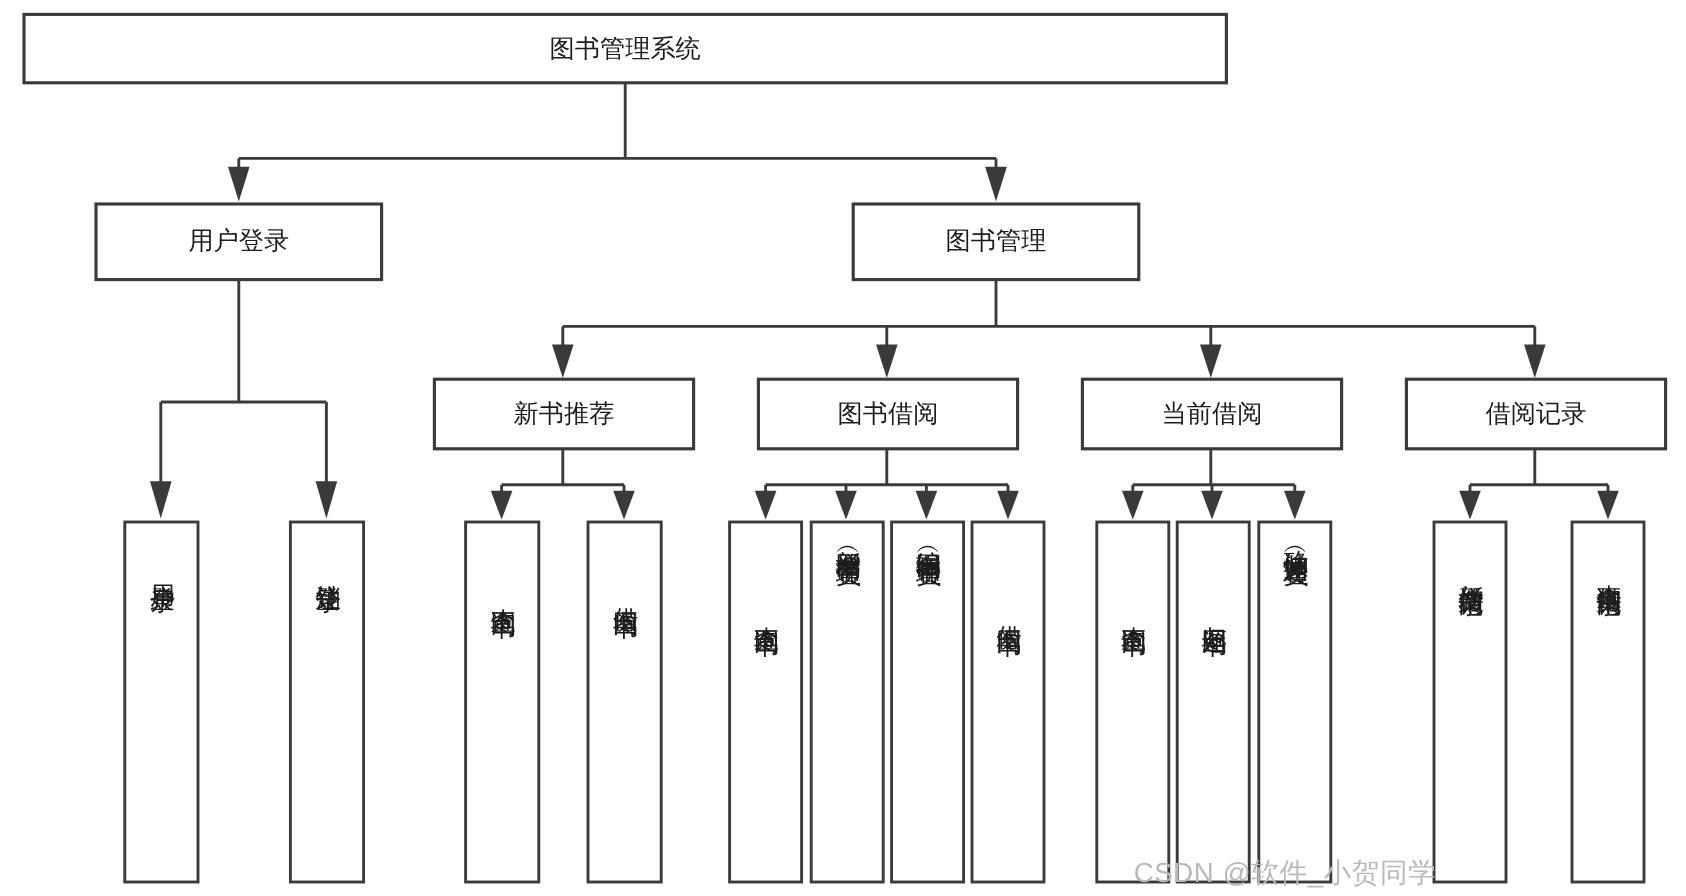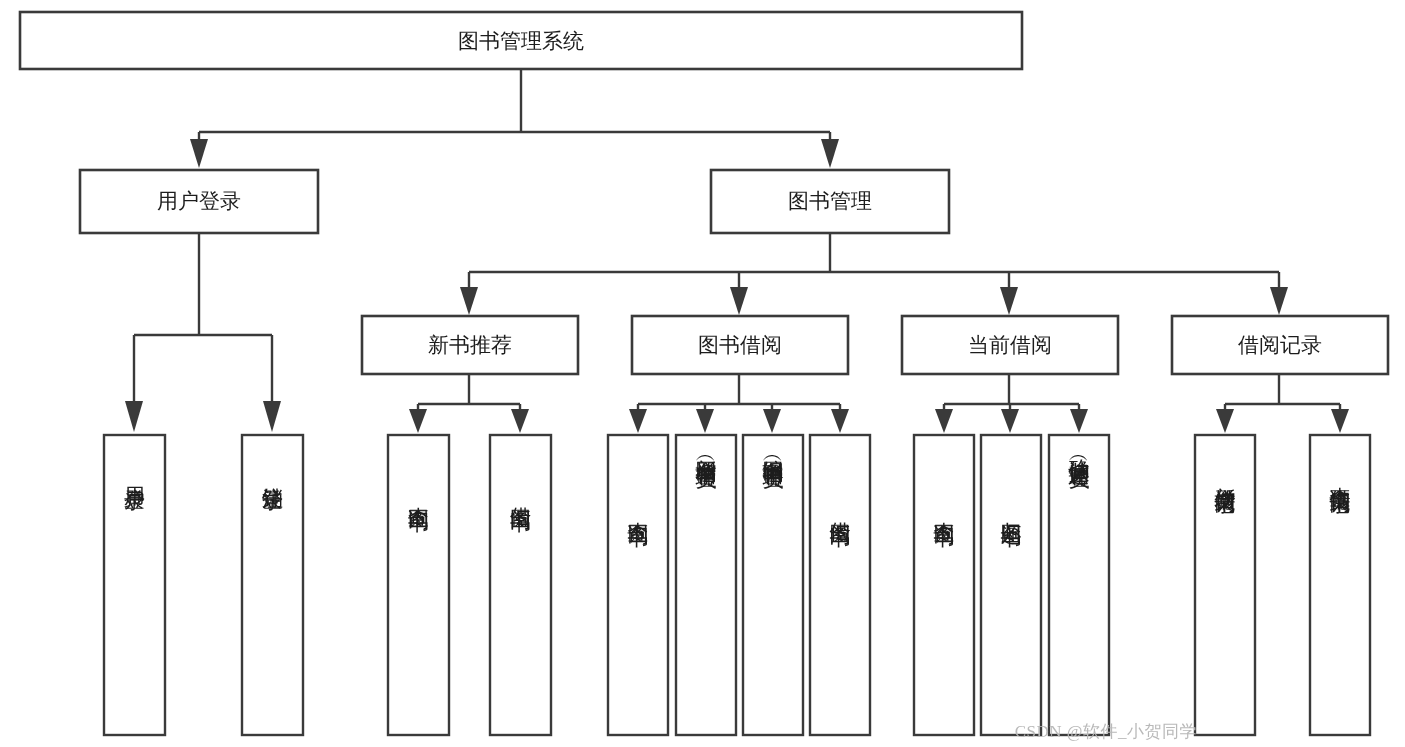--- a/index.html
+++ b/index.html
@@ -67,22 +67,22 @@
     font-size: 21px;
     line-height: 1.04;
     letter-spacing: 1.5px;
     color: #1d1d1d;
     white-space: nowrap;
   }
   #watermark {
     position: absolute;
     right: 8px;
     bottom: 4px;
-    font-family: Liberation Serif, serif;
-    font-size: 17px;
+    font-family: Liberation Sans, sans-serif;
+    font-size: 23px;
     color: #b9b9b9;
     letter-spacing: 0.5px;
     white-space: nowrap;
   }
 </style>
 </head>
 <body>
 
 <div id="diagram-root">
 

